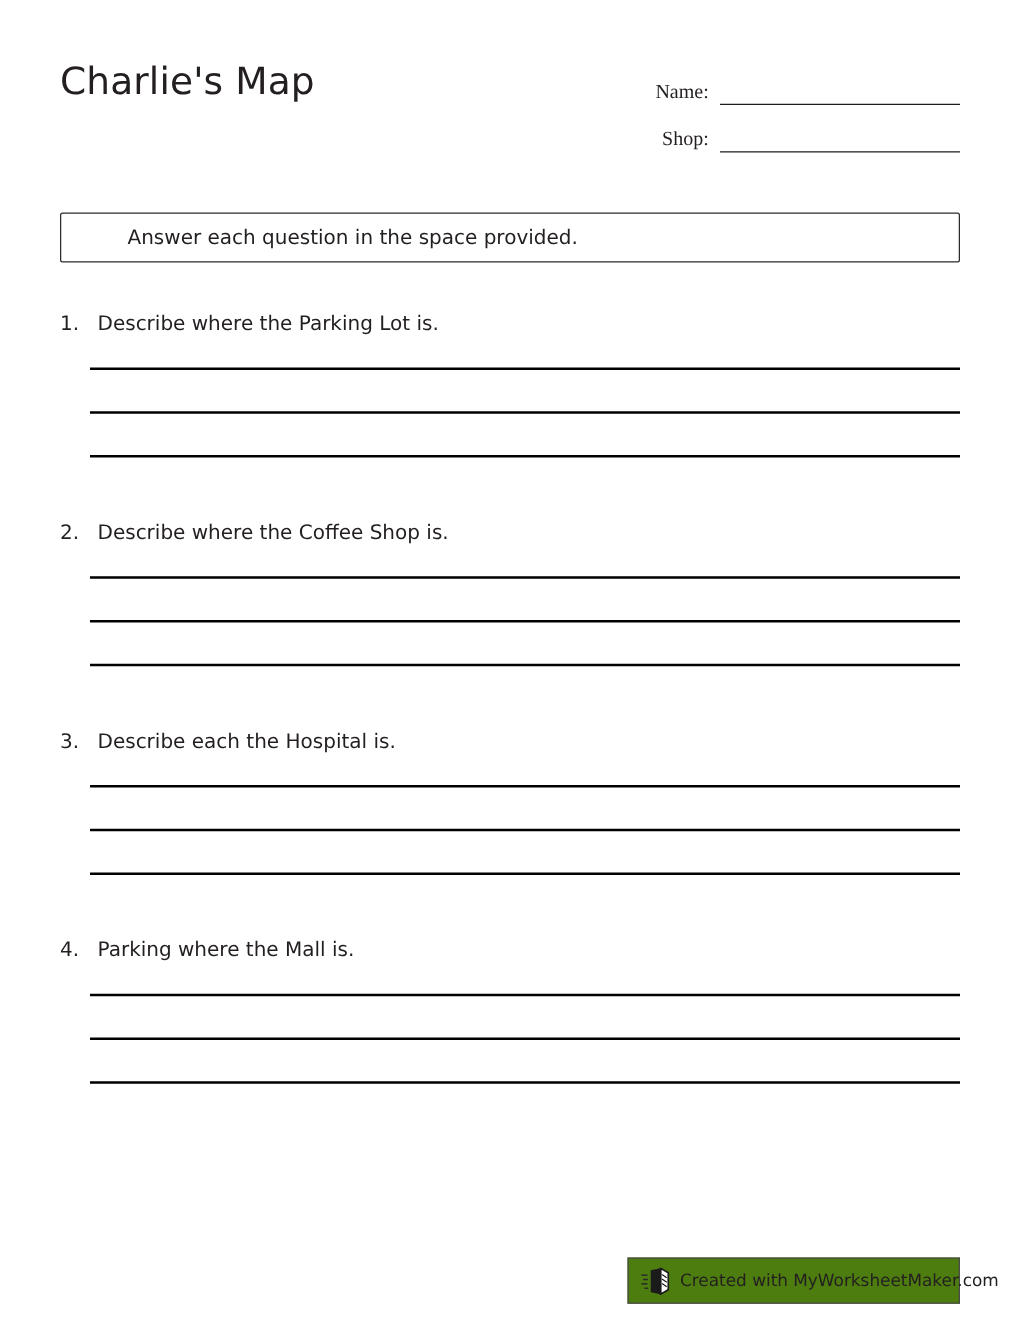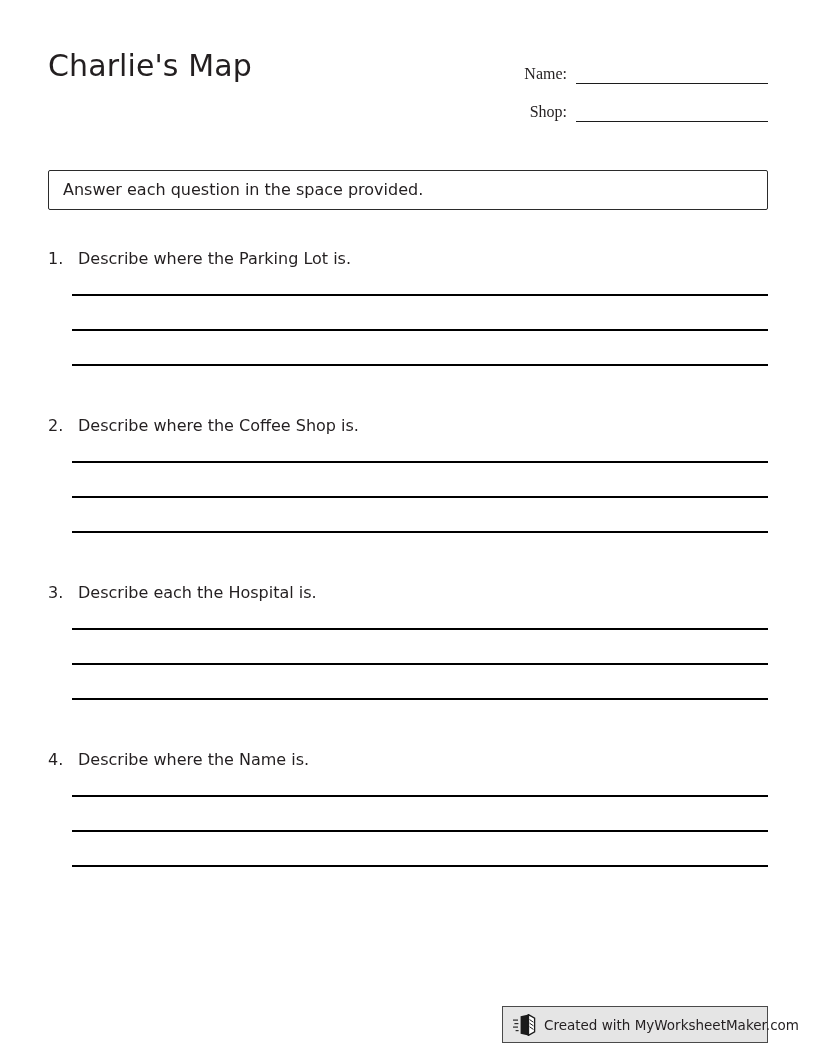--- a/index.html
+++ b/index.html
@@ -80,20 +80,21 @@
     position: absolute;
     left: 48px;
     top: 170px;
     width: 720px;
     height: 40px;
     border: 1.2px solid #2b2b2b;
     border-radius: 2px;
     box-sizing: border-box;
     display: flex;
     align-items: center;
+    padding-left: 39px;
   }
   .instruction-text {
     padding-left: 14px;
     font-size: 16px;
     line-height: 20px;
     color: #231f20;
     white-space: nowrap;
   }
 
   
@@ -144,21 +145,21 @@
   .footer-badge {
     position: absolute;
     left: 502px;
     top: 1006px;
     width: 266px;
     height: 37px;
     border: 1.2px solid #4a4a4a;
     box-sizing: border-box;
     display: flex;
     align-items: center;
-    background: #e5e5e5;
+    background: #4d7c0f;
   }
   .footer-logo {
     flex: 0 0 auto;
     margin-left: 10px;
     margin-right: 7px;
     width: 24px;
     height: 22px;
     display: block;
   }
   .footer-text {
@@ -226,21 +227,21 @@
       <div class="answer-lines">
         <div class="answer-line"></div>
         <div class="answer-line"></div>
         <div class="answer-line"></div>
       </div>
     </div>
 
     <div class="question-block">
       <div class="question-head">
         <span class="question-number">4.</span>
-        <span class="question-text">Describe where the Name is.</span>
+        <span class="question-text">Parking where the Mall is.</span>
       </div>
       <div class="answer-lines">
         <div class="answer-line"></div>
         <div class="answer-line"></div>
         <div class="answer-line"></div>
       </div>
     </div>
 
   </div>
 

